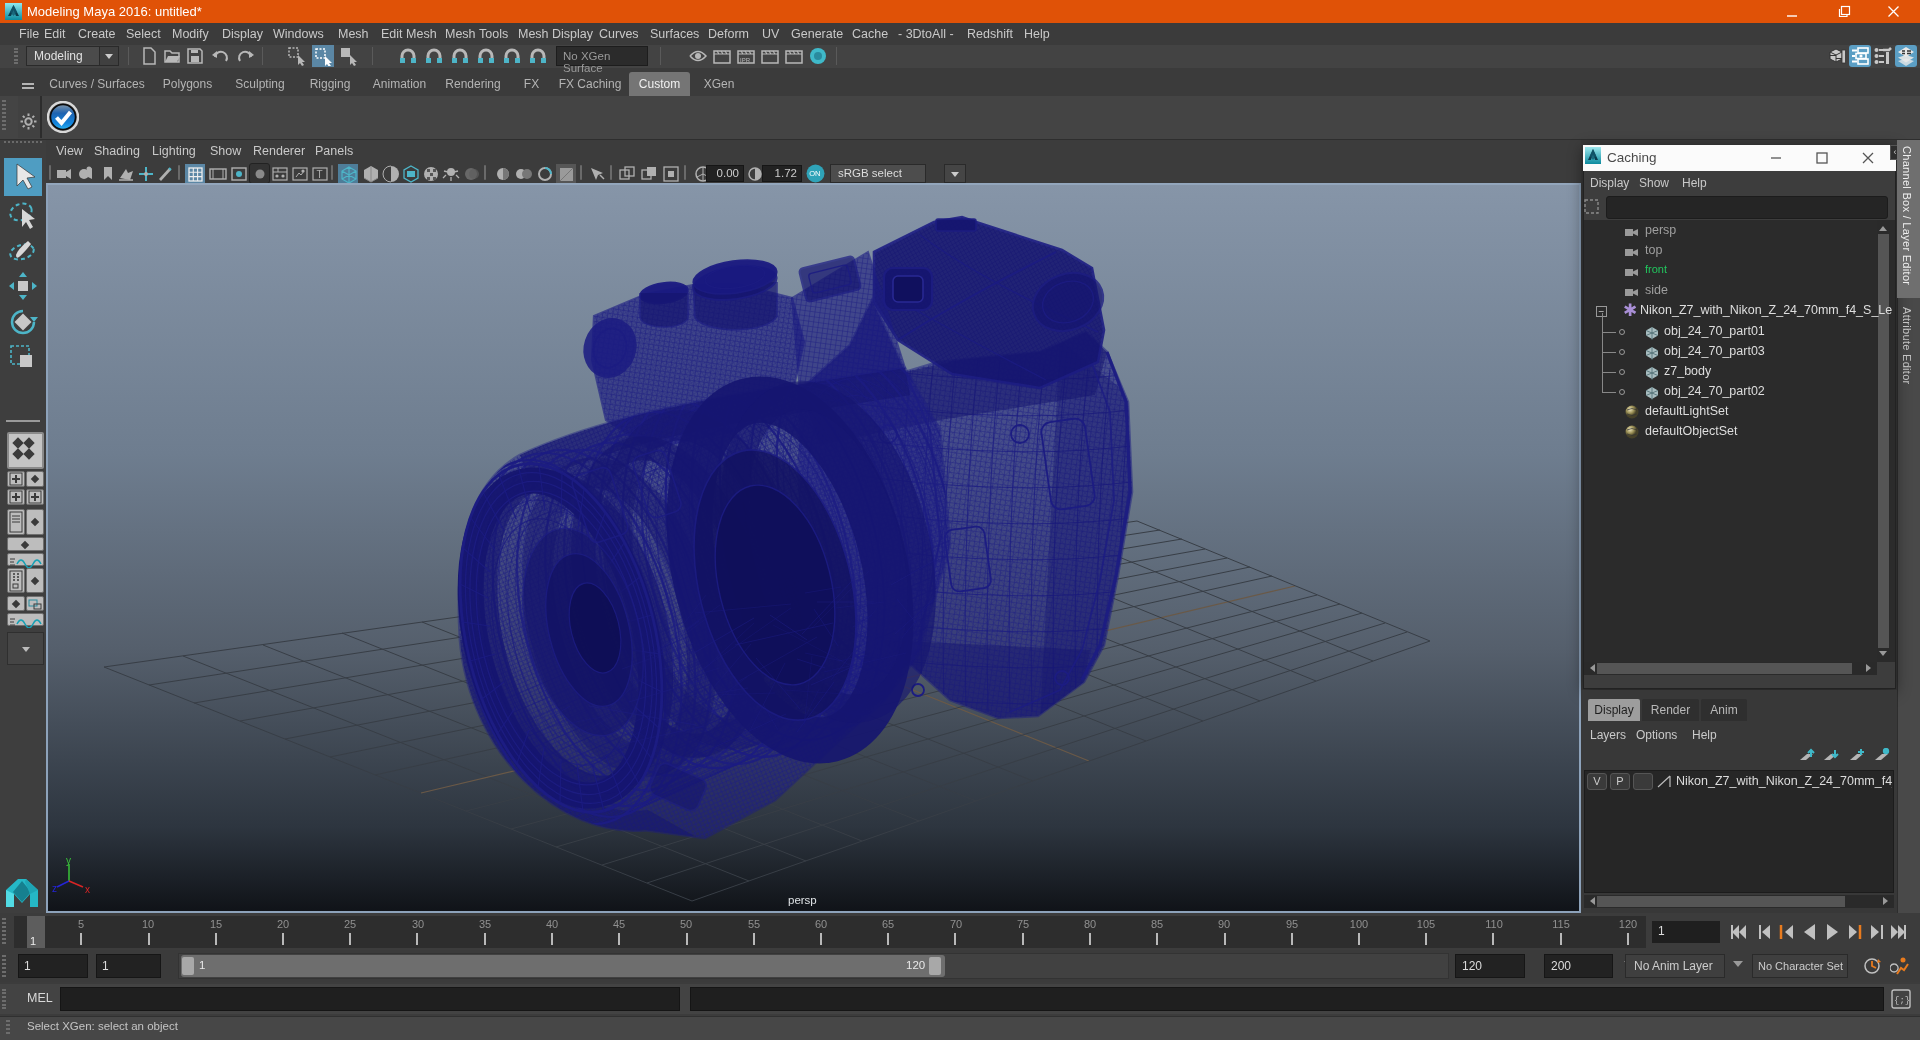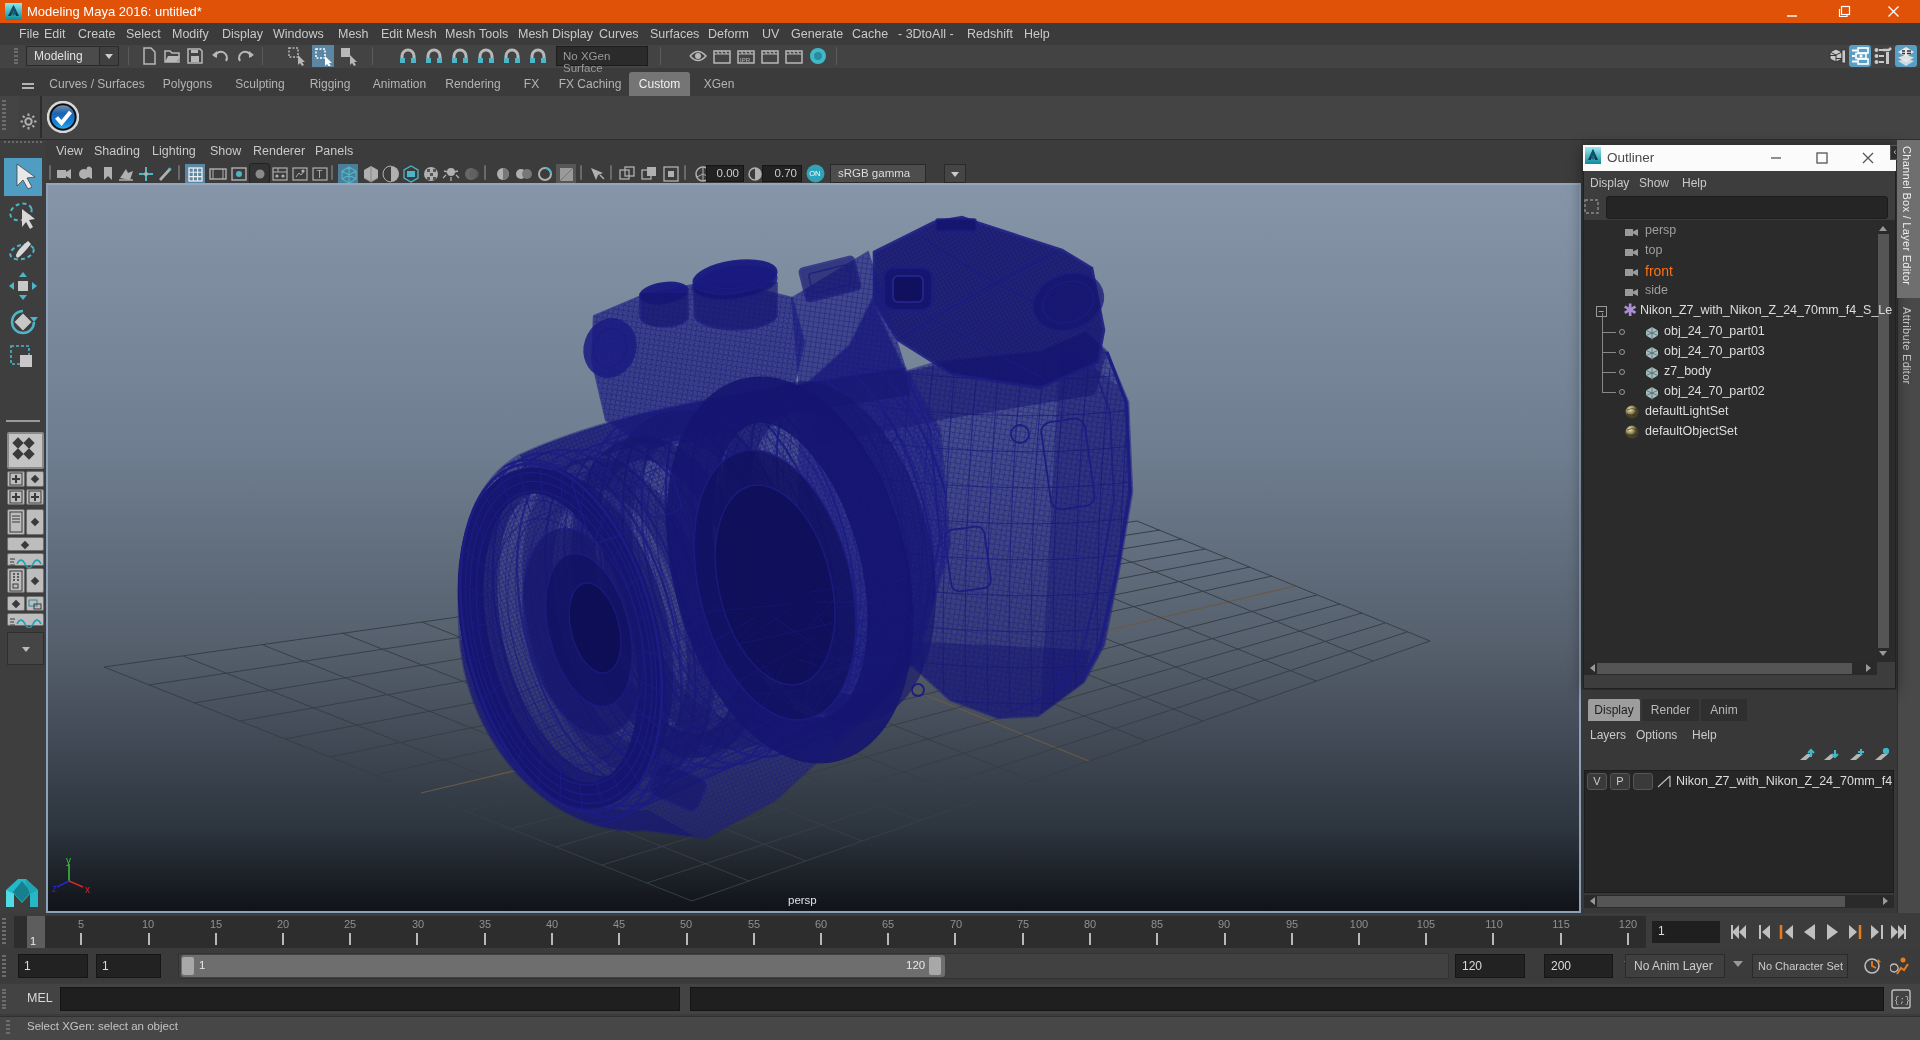--- a/index.html
+++ b/index.html
@@ -297,24 +297,24 @@
     <rect x="7" y="2" width="9" height="9" fill="#b0b0b0"></rect>
   </svg><svg class="icon" style="left:662px;top:165px" width="18" height="18" viewBox="0 0 18 18">
     <rect x="2" y="2" width="14" height="14" fill="none" stroke="#b0b0b0" stroke-width="1.3"></rect>
     <rect x="6" y="6" width="6" height="6" fill="#b0b0b0"></rect>
   </svg><div class="abs" style="left:684px;top:165px;width:2px;height:15px;background:#6a6a6a;border-radius:1px;"></div><svg class="icon" style="left:694px;top:165px" width="18" height="18" viewBox="0 0 18 18">
     <circle cx="9" cy="9" r="7" fill="none" stroke="#b0b0b0" stroke-width="1.5"></circle>
     <path d="M9,2 L9,9 L15,12 M9,9 L3,12 M9,9 L9,16" stroke="#b0b0b0" fill="none"></path>
   </svg><div class="abs" style="left:706px;top:165px;width:38px;height:17px;background:#222;border:1px solid #161616;color:#ccc;font-size:11.5px;text-align:right;padding:1px 4px 0 0;">0.00</div><svg class="icon" style="left:746px;top:165px" width="18" height="18" viewBox="0 0 18 18">
     <circle cx="9" cy="9" r="6" fill="none" stroke="#b0b0b0" stroke-width="1.5"></circle>
     <path d="M9,3 a6,6 0 0 1 0,12 z" fill="#b0b0b0"></path>
-  </svg><div class="abs" style="left:762px;top:165px;width:40px;height:17px;background:#222;border:1px solid #161616;color:#ccc;font-size:11.5px;text-align:right;padding:1px 4px 0 0;">0.70</div><svg class="icon" style="left:806px;top:164px" width="19" height="19" viewBox="0 0 19 19">
+  </svg><div class="abs" style="left:762px;top:165px;width:40px;height:17px;background:#222;border:1px solid #161616;color:#ccc;font-size:11.5px;text-align:right;padding:1px 4px 0 0;">1.72</div><svg class="icon" style="left:806px;top:164px" width="19" height="19" viewBox="0 0 19 19">
     <circle cx="9.5" cy="9.5" r="9" fill="#2fa3b8"></circle>
     <text x="3.2" y="12" font-size="7.5" fill="#fff">ON</text>
-  </svg><div class="abs" style="left:830px;top:164px;width:96px;height:19px;background:#4d4d4d;border:1px solid #2a2a2a;color:#dcdcdc;font-size:11.5px;padding:2px 0 0 7px;">sRGB gamma</div><div class="abs" style="left:944px;top:164px;width:22px;height:19px;background:#454545;border:1px solid #2a2a2a;">
+  </svg><div class="abs" style="left:830px;top:164px;width:96px;height:19px;background:#4d4d4d;border:1px solid #2a2a2a;color:#dcdcdc;font-size:11.5px;padding:2px 0 0 7px;">sRGB select</div><div class="abs" style="left:944px;top:164px;width:22px;height:19px;background:#454545;border:1px solid #2a2a2a;">
     <div style="width:0;height:0;border:4px solid transparent;border-top:5px solid #ccc;margin:7px 0 0 6px"></div>
   </div>
 <div class="abs" style="left:46px;top:183px;width:1535px;height:730px;background:linear-gradient(#8695a8 0%, #6e7d8f 37%, #555f6c 64%, #2d353f 88.5%, #101318 100%);border:2px solid #8da2ba;border-top-color:#93a6bc;">
 <svg width="1535" height="730" viewBox="46 183 1535 730" style="position:absolute;left:-2px;top:-2px;">
 <defs>
 <linearGradient id="bgGrad" gradientUnits="userSpaceOnUse" x1="0" y1="183" x2="0" y2="913">
  <stop offset="0" stop-color="#8695a8"></stop>
           <stop offset="0.37" stop-color="#6e7d8f"></stop>
  <stop offset="0.64" stop-color="#555f6c"></stop>
           <stop offset="0.885" stop-color="#2d353f"></stop>
@@ -683,21 +683,21 @@
 </div><div class="abs" style="left:1583px;top:145px;width:313px;height:544px;background:#3d3d3d;border:1px solid #222;box-shadow:0 3px 14px rgba(0,0,0,0.45);"></div><div class="abs" style="left:1583px;top:145px;width:313px;height:26px;background:#fbfbfb;"></div><svg class="icon" style="left:1585px;top:147px" width="16" height="17" viewBox="0 0 16 17">
     <defs>
       <linearGradient id="mg2" x1="0" y1="0" x2="0" y2="1">
         <stop offset="0" stop-color="#9feaf0"></stop>
         <stop offset="1" stop-color="#0c8a9e"></stop>
       </linearGradient>
     </defs>
     <rect width="16" height="17" fill="url(#mg2)"></rect>
     <path d="M8,2 L3,13 L5.8,13 L8,7.5 L10.2,13 L13,13 Z" fill="#0b3b4d"></path>
     <path d="M8,2 L4.8,9 L8,13 L11.2,9 Z" fill="#11596e" opacity="0.8"></path>
-  </svg><span style="position:absolute;left:1607px;top:150px;font-size:13.5px;color:#4a4a4a;">Outliner</span><svg class="icon" style="left:1770px;top:150px" width="12" height="12" viewBox="0 0 12 12">
+  </svg><span style="position:absolute;left:1607px;top:150px;font-size:13.5px;color:#4a4a4a;">Caching</span><svg class="icon" style="left:1770px;top:150px" width="12" height="12" viewBox="0 0 12 12">
     <path d="M1,8 h10" stroke="#555" stroke-width="1.3"></path>
   </svg><svg class="icon" style="left:1816px;top:152px" width="12" height="12" viewBox="0 0 12 12">
     <rect x="1" y="1" width="10" height="10" fill="none" stroke="#555" stroke-width="1.3"></rect>
   </svg><svg class="icon" style="left:1862px;top:152px" width="12" height="12" viewBox="0 0 12 12">
     <path d="M1,1 L11,11 M11,1 L1,11" stroke="#555" stroke-width="1.3"></path>
   </svg><span style="position:absolute;left:1590px;top:176px;font-size:12px;color:#c9c9c9;">Display</span><span style="position:absolute;left:1639px;top:176px;font-size:12px;color:#c9c9c9;">Show</span><span style="position:absolute;left:1682px;top:176px;font-size:12px;color:#c9c9c9;">Help</span><svg class="icon" style="left:1584px;top:199px" width="15" height="15" viewBox="0 0 15 15">
     <rect x="1" y="1" width="13" height="13" fill="none" stroke="#8a8a8a" stroke-width="1.4" stroke-dasharray="3 2"></rect>
   </svg><div class="abs" style="left:1606px;top:196px;width:282px;height:23px;background:#252525;border:1px solid #1c1c1c;border-radius:3px;"></div><div class="abs" style="left:1584px;top:220px;width:311px;height:442px;background:#2b2b2b;"></div><div class="abs" style="left:1877px;top:220px;width:13px;height:442px;background:#2a2a2a;">
     <div style="position:absolute;left:1px;top:2px;width:0;height:0;border:4px solid transparent;border-bottom:5px solid #999;margin-left:1px;"></div>
     <div style="position:absolute;left:1px;top:14px;width:11px;height:414px;background:#555;"></div>
@@ -716,21 +716,21 @@
     </defs>
   </svg><svg class="icon" style="left:1624px;top:225px" width="15" height="13" viewBox="0 0 15 13">
     <path d="M1,4 h8 v7 h-8 z" fill="#9a9a9a"></path>
     <path d="M9,6.5 l5,-2.5 v7 l-5,-2.5" fill="#9a9a9a"></path>
   </svg><span style="position:absolute;left:1645px;top:223px;font-size:12.5px;color:#9f9f9f;">persp</span><svg class="icon" style="left:1624px;top:245px" width="15" height="13" viewBox="0 0 15 13">
     <path d="M1,4 h8 v7 h-8 z" fill="#9a9a9a"></path>
     <path d="M9,6.5 l5,-2.5 v7 l-5,-2.5" fill="#9a9a9a"></path>
   </svg><span style="position:absolute;left:1645px;top:243px;font-size:12.5px;color:#9f9f9f;">top</span><svg class="icon" style="left:1624px;top:265px" width="15" height="13" viewBox="0 0 15 13">
     <path d="M1,4 h8 v7 h-8 z" fill="#9a9a9a"></path>
     <path d="M9,6.5 l5,-2.5 v7 l-5,-2.5" fill="#9a9a9a"></path>
-  </svg><span style="position:absolute;left:1645px;top:263px;font-size:14px;color:#f97316;">front</span><svg class="icon" style="left:1624px;top:285px" width="15" height="13" viewBox="0 0 15 13">
+  </svg><span style="position:absolute;left:1645px;top:263px;font-size:11px;color:#22c55e;">front</span><svg class="icon" style="left:1624px;top:285px" width="15" height="13" viewBox="0 0 15 13">
     <path d="M1,4 h8 v7 h-8 z" fill="#9a9a9a"></path>
     <path d="M9,6.5 l5,-2.5 v7 l-5,-2.5" fill="#9a9a9a"></path>
   </svg><span style="position:absolute;left:1645px;top:283px;font-size:12.5px;color:#9f9f9f;">side</span><div class="abs" style="left:1596px;top:306px;width:11px;height:11px;border:1px solid #999;background:#2b2b2b;color:#ccc;font-size:10px;line-height:9px;text-align:center;">−</div><span style="position:absolute;left:1623px;top:300px;font-size:17px;color:#a98fd6;">✱</span><span style="position:absolute;left:1640px;top:303px;font-size:12.5px;color:#dedede;white-space:nowrap;max-width:253px;overflow:hidden;display:inline-block;">Nikon_Z7_with_Nikon_Z_24_70mm_f4_S_Lens_</span><div class="abs" style="left:1602px;top:313px;width:1px;height:19px;background:#888;"></div><div class="abs" style="left:1602px;top:332px;width:14px;height:1px;background:#888;"></div><div class="abs" style="left:1619px;top:329px;width:6px;height:6px;border:1px solid #999;border-radius:50%;"></div><svg class="icon" style="left:1645px;top:326px" width="14" height="14" viewBox="0 0 14 14">
     <path d="M7,1 l6,3.5 v5 l-6,3.5 -6,-3.5 v-5 z" fill="#a8bdc0"></path>
     <path d="M7,1 v13 M1,4.5 l12,5 M13,4.5 l-12,5" stroke="#4a6a70" stroke-width="0.8"></path>
   </svg><span style="position:absolute;left:1664px;top:324px;font-size:12.5px;color:#dedede;">obj_24_70_part01</span><div class="abs" style="left:1602px;top:333px;width:1px;height:19px;background:#888;"></div><div class="abs" style="left:1602px;top:352px;width:14px;height:1px;background:#888;"></div><div class="abs" style="left:1619px;top:349px;width:6px;height:6px;border:1px solid #999;border-radius:50%;"></div><svg class="icon" style="left:1645px;top:346px" width="14" height="14" viewBox="0 0 14 14">
     <path d="M7,1 l6,3.5 v5 l-6,3.5 -6,-3.5 v-5 z" fill="#a8bdc0"></path>
     <path d="M7,1 v13 M1,4.5 l12,5 M13,4.5 l-12,5" stroke="#4a6a70" stroke-width="0.8"></path>
   </svg><span style="position:absolute;left:1664px;top:344px;font-size:12.5px;color:#dedede;">obj_24_70_part03</span><div class="abs" style="left:1602px;top:353px;width:1px;height:19px;background:#888;"></div><div class="abs" style="left:1602px;top:372px;width:14px;height:1px;background:#888;"></div><div class="abs" style="left:1619px;top:369px;width:6px;height:6px;border:1px solid #999;border-radius:50%;"></div><svg class="icon" style="left:1645px;top:366px" width="14" height="14" viewBox="0 0 14 14">
     <path d="M7,1 l6,3.5 v5 l-6,3.5 -6,-3.5 v-5 z" fill="#a8bdc0"></path>

